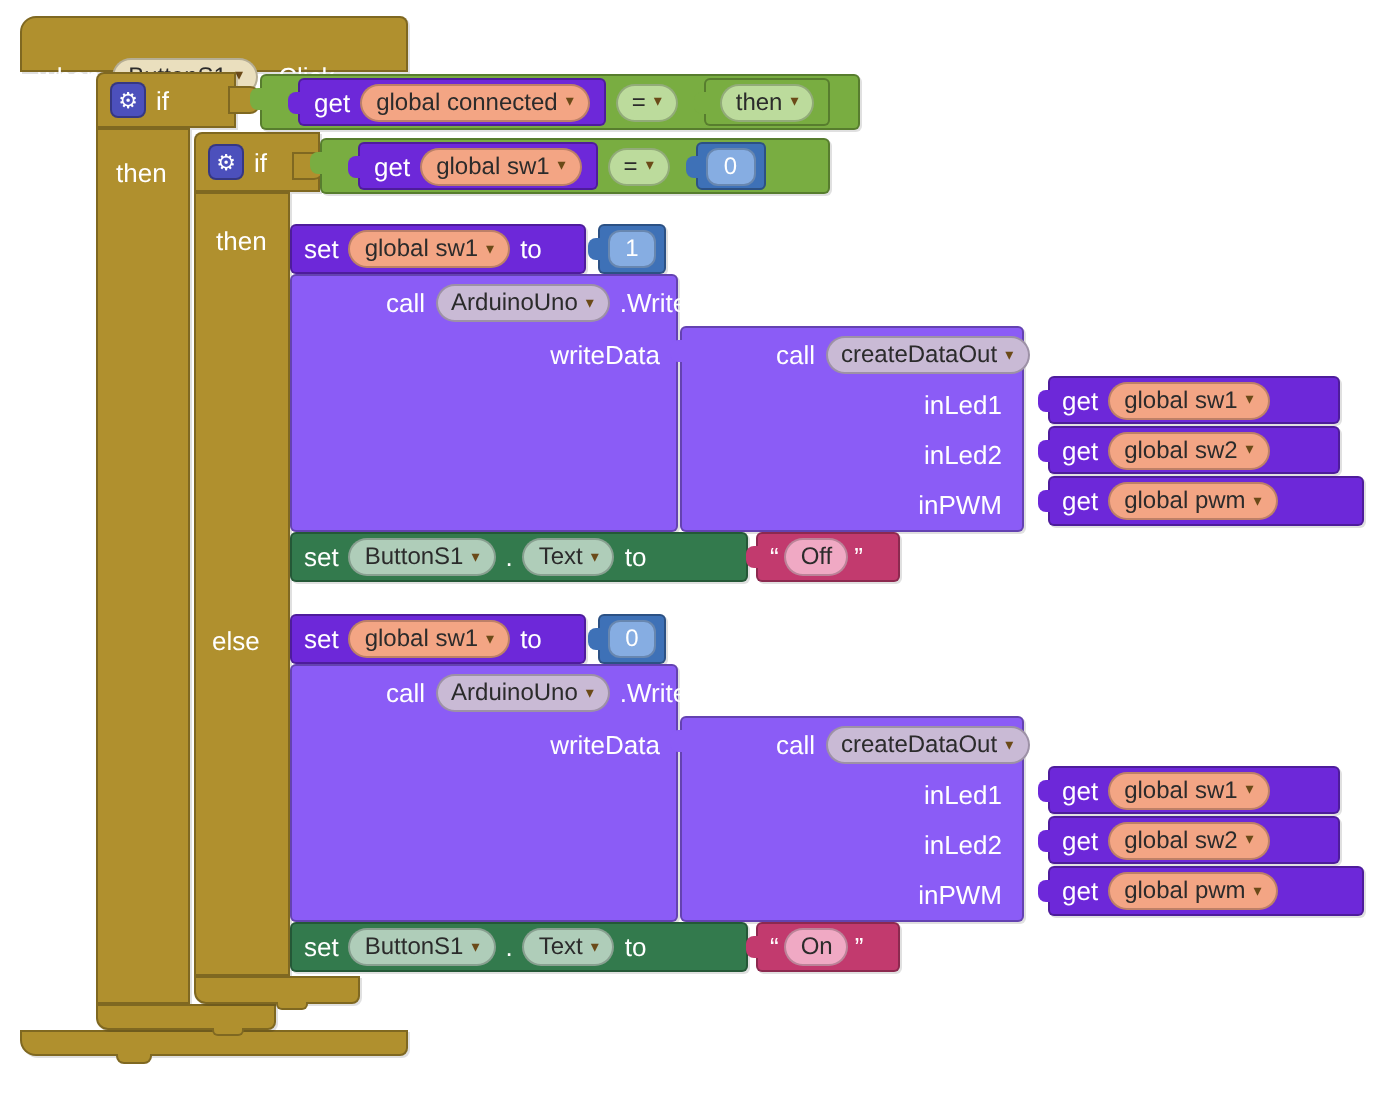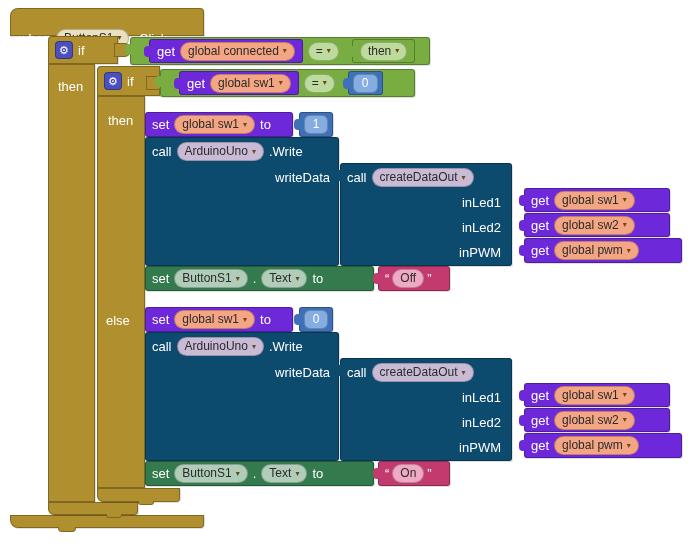--- a/index.html
+++ b/index.html
@@ -4,21 +4,21 @@
 <style>
   html,body{margin:0;padding:0;background:#fff;}
   .canvas{position:relative;width:691px;height:549px;background:#ffffff;overflow:hidden;
           font-family:"Liberation Sans",sans-serif;}
   .blk{position:absolute;box-sizing:border-box;border:1px solid rgba(0,0,0,.28);
        box-shadow:1px 1px 0 rgba(0,0,0,.12);border-radius:3px;color:#fff;font-size:13px;}
   .gold{background:#B0902E;}
   .orange{background:#6d28d9;}
   .green{background:#79AD41;}
   .blue{background:#3E71B7;}
-  .purple{background:#0c4a6e;}
+  .purple{background:#8b5cf6;padding-left:41px;}
   .dgreen{background:#337A4D;}
   .magenta{background:#C23A6E;}
   .row{display:flex;align-items:center;gap:6px;height:100%;padding:16px 8px;}
   .row.tight{gap:5px;padding:0 6px;}
   .lbl{white-space:nowrap;}
   .chip{display:inline-flex;align-items:center;gap:4px;border:1px solid rgba(0,0,0,.22);
         border-radius:10px;padding:0px 7px;font-size:12px;color:#2b2b2b;line-height:17px;white-space:nowrap;}
   .c-beige{background:#EADFBE;}
   .c-salmon{background:#F3A584;}
   .c-lav{background:#C9BAD5;}

